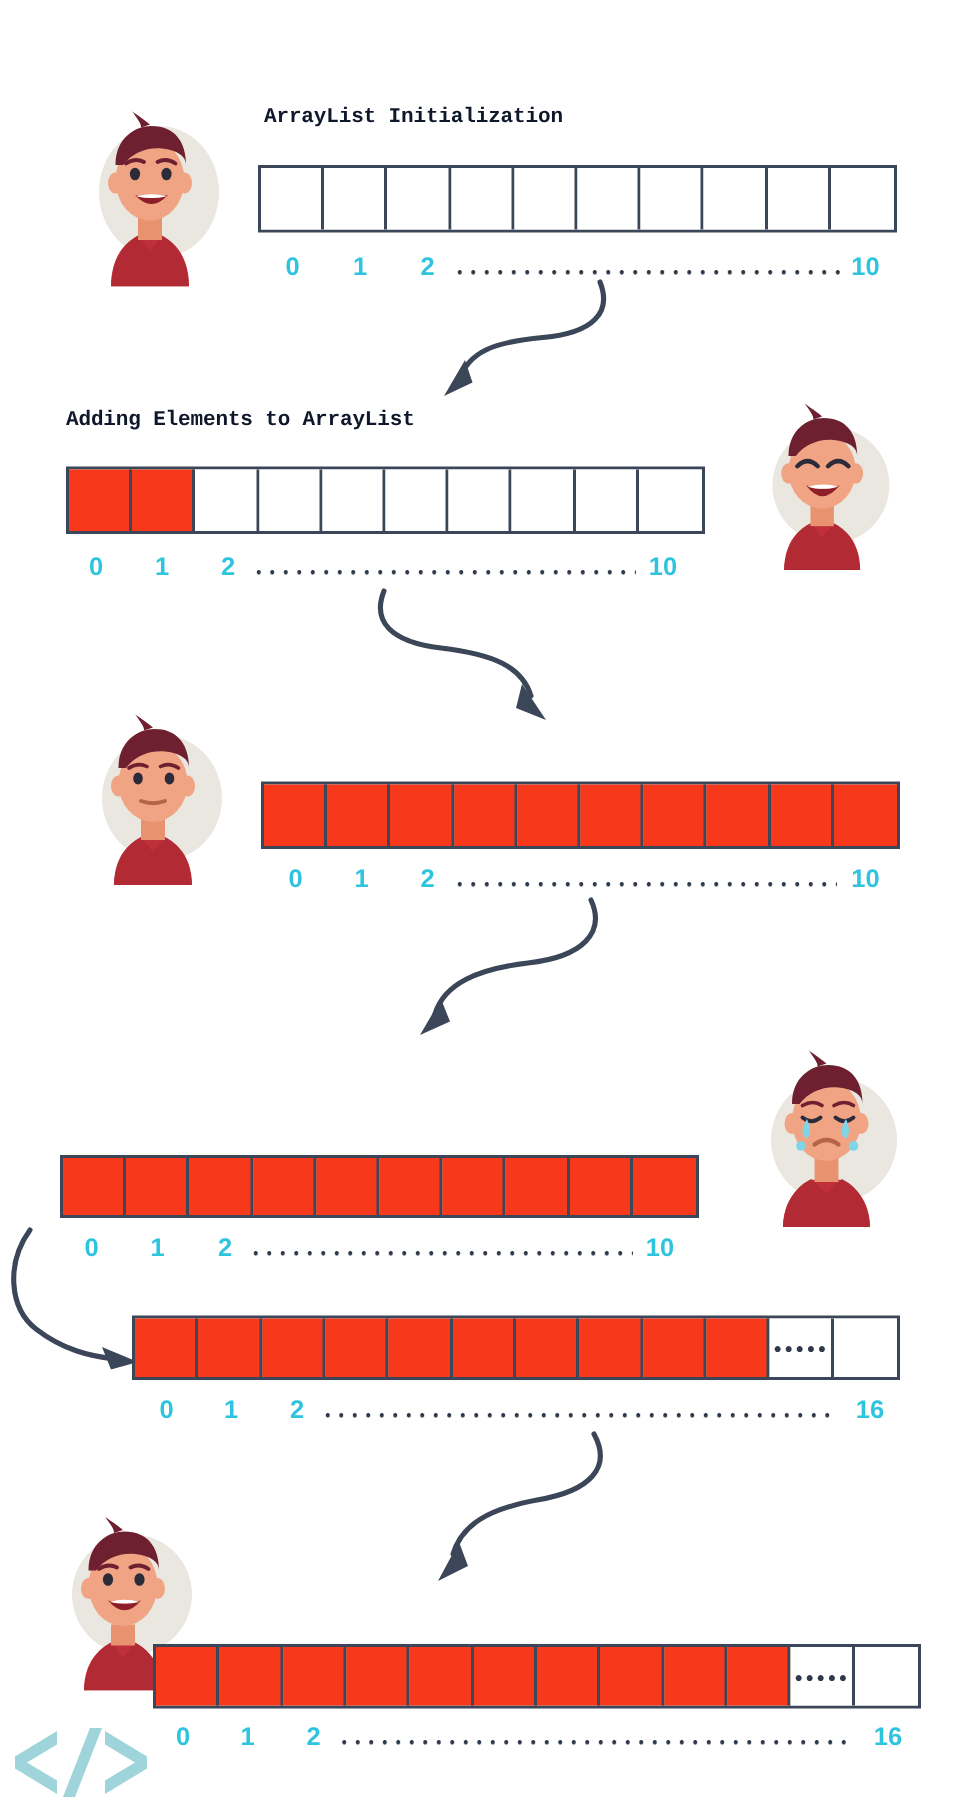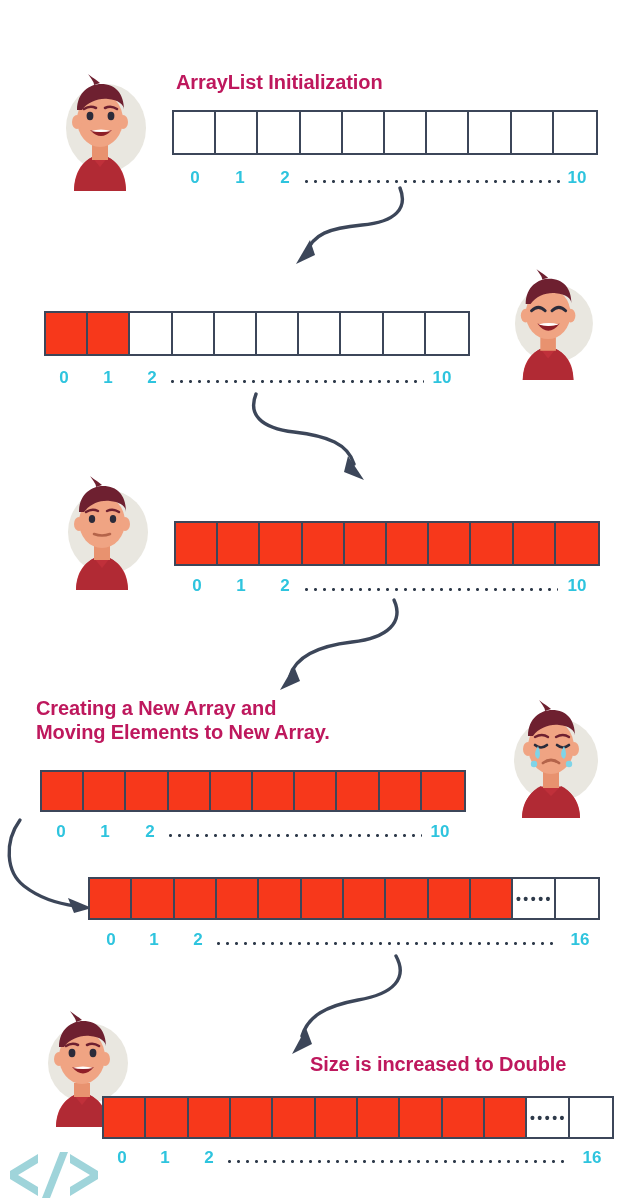--- a/index.html
+++ b/index.html
@@ -15,26 +15,27 @@
     position: relative;
     width: 640px;
     height: 1200px;
     background: #ffffff;
     overflow: hidden;
   }
 
   
   .heading {
     position: absolute;
-    color: #be185d;
-    font-size: 20px;
+    color: #0f172a;
+    font-size: 14px;
     font-weight: 600;
     letter-spacing: -0.1px;
     line-height: 1.22;
     white-space: pre-line;
+    font-family: Liberation Mono, monospace;
   }
 
   
   .array {
     position: absolute;
     display: flex;
     box-sizing: border-box;
     border: 2px solid #3c4659;
     background: #ffffff;
   }
@@ -163,20 +164,21 @@
       <ellipse cx="75" cy="52" rx="5" ry="7" fill="#f0a483"></ellipse>
       <path d="M29 40 C29 22 42 14 53 14 C68 14 76 24 76 40 C76 34 70 30 60 29 C50 28 40 32 34 40 Z" fill="#6e2030"></path>
       <path d="M52 13 C46 8 42 6 40 4 C44 10 46 12 46 15 Z" fill="#6e2030"></path>
       <path d="M35 47 q7 -7 14 0" stroke="#2b2b3a" stroke-width="3" fill="none" stroke-linecap="round"></path>
       <path d="M56 47 q7 -7 14 0" stroke="#2b2b3a" stroke-width="3" fill="none" stroke-linecap="round"></path>
       <path d="M41 60 q11 15 23 0 q-11 5 -23 0 z" fill="#8e1f28"></path>
       <path d="M42 61 q11 -3 21 0 q-11 3 -21 0 z" fill="#ffffff"></path>
     </svg>
   </div>
 
+  <div class="heading" style="left:44px; top:272px;">Adding Elements to ArrayList</div>
 
   <div class="array" style="left:44px; top:311px; width:426px; height:45px;">
     <div class="cell filled" style="width:42.6px;"></div>
     <div class="cell filled" style="width:42.6px;"></div>
     <div class="cell" style="width:42.6px;"></div>
     <div class="cell" style="width:42.6px;"></div>
     <div class="cell" style="width:42.6px;"></div>
     <div class="cell" style="width:42.6px;"></div>
     <div class="cell" style="width:42.6px;"></div>
     <div class="cell" style="width:42.6px;"></div>
@@ -263,22 +265,20 @@
       <path d="M41 51 q6 5 12 0" stroke="#2b2b3a" stroke-width="2.6" fill="none" stroke-linecap="round"></path>
       <path d="M63 51 q6 5 12 0" stroke="#2b2b3a" stroke-width="2.6" fill="none" stroke-linecap="round"></path>
       <path d="M44 52 q4 9 0 13 q-6 -3 0 -13 z" fill="#7fd4e8"></path>
       <path d="M70 52 q4 9 0 13 q-6 -3 0 -13 z" fill="#7fd4e8"></path>
       <circle cx="40" cy="70" r="3.2" fill="#7fd4e8"></circle>
       <circle cx="75" cy="70" r="3.2" fill="#7fd4e8"></circle>
       <path d="M49 69 q8 -6 16 0" stroke="#b4644a" stroke-width="2.8" fill="none" stroke-linecap="round"></path>
     </svg>
   </div>
 
-  <div class="heading" style="left:36px; top:696px;">Creating a New Array and
-Moving Elements to New Array.</div>
 
   <div class="array" style="left:40px; top:770px; width:426px; height:42px;">
     <div class="cell filled" style="width:42.6px;"></div>
     <div class="cell filled" style="width:42.6px;"></div>
     <div class="cell filled" style="width:42.6px;"></div>
     <div class="cell filled" style="width:42.6px;"></div>
     <div class="cell filled" style="width:42.6px;"></div>
     <div class="cell filled" style="width:42.6px;"></div>
     <div class="cell filled" style="width:42.6px;"></div>
     <div class="cell filled" style="width:42.6px;"></div>
@@ -344,21 +344,20 @@
       <path d="M54 15 C48 10 44 8 42 6 C46 12 48 14 48 17 Z" fill="#6e2030"></path>
       <ellipse cx="44" cy="48" rx="3.4" ry="4.2" fill="#2b2b3a"></ellipse>
       <ellipse cx="65" cy="48" rx="3.4" ry="4.2" fill="#2b2b3a"></ellipse>
       <path d="M38 41 q6 -4 12 -1" stroke="#6e2030" stroke-width="2.6" fill="none" stroke-linecap="round"></path>
       <path d="M59 40 q6 -3 12 1" stroke="#6e2030" stroke-width="2.6" fill="none" stroke-linecap="round"></path>
       <path d="M44 62 q11 13 22 0 q-11 4 -22 0 z" fill="#8e1f28"></path>
       <path d="M45 63 q10 -3 20 0 q-10 2 -20 0 z" fill="#ffffff"></path>
     </svg>
   </div>
 
-  <div class="heading" style="left:310px; top:1052px;">Size is increased to Double</div>
 
   <div class="array" style="left:102px; top:1096px; width:512px; height:43px;">
     <div class="cell filled" style="width:42.6px;"></div>
     <div class="cell filled" style="width:42.6px;"></div>
     <div class="cell filled" style="width:42.6px;"></div>
     <div class="cell filled" style="width:42.6px;"></div>
     <div class="cell filled" style="width:42.6px;"></div>
     <div class="cell filled" style="width:42.6px;"></div>
     <div class="cell filled" style="width:42.6px;"></div>
     <div class="cell filled" style="width:42.6px;"></div>

